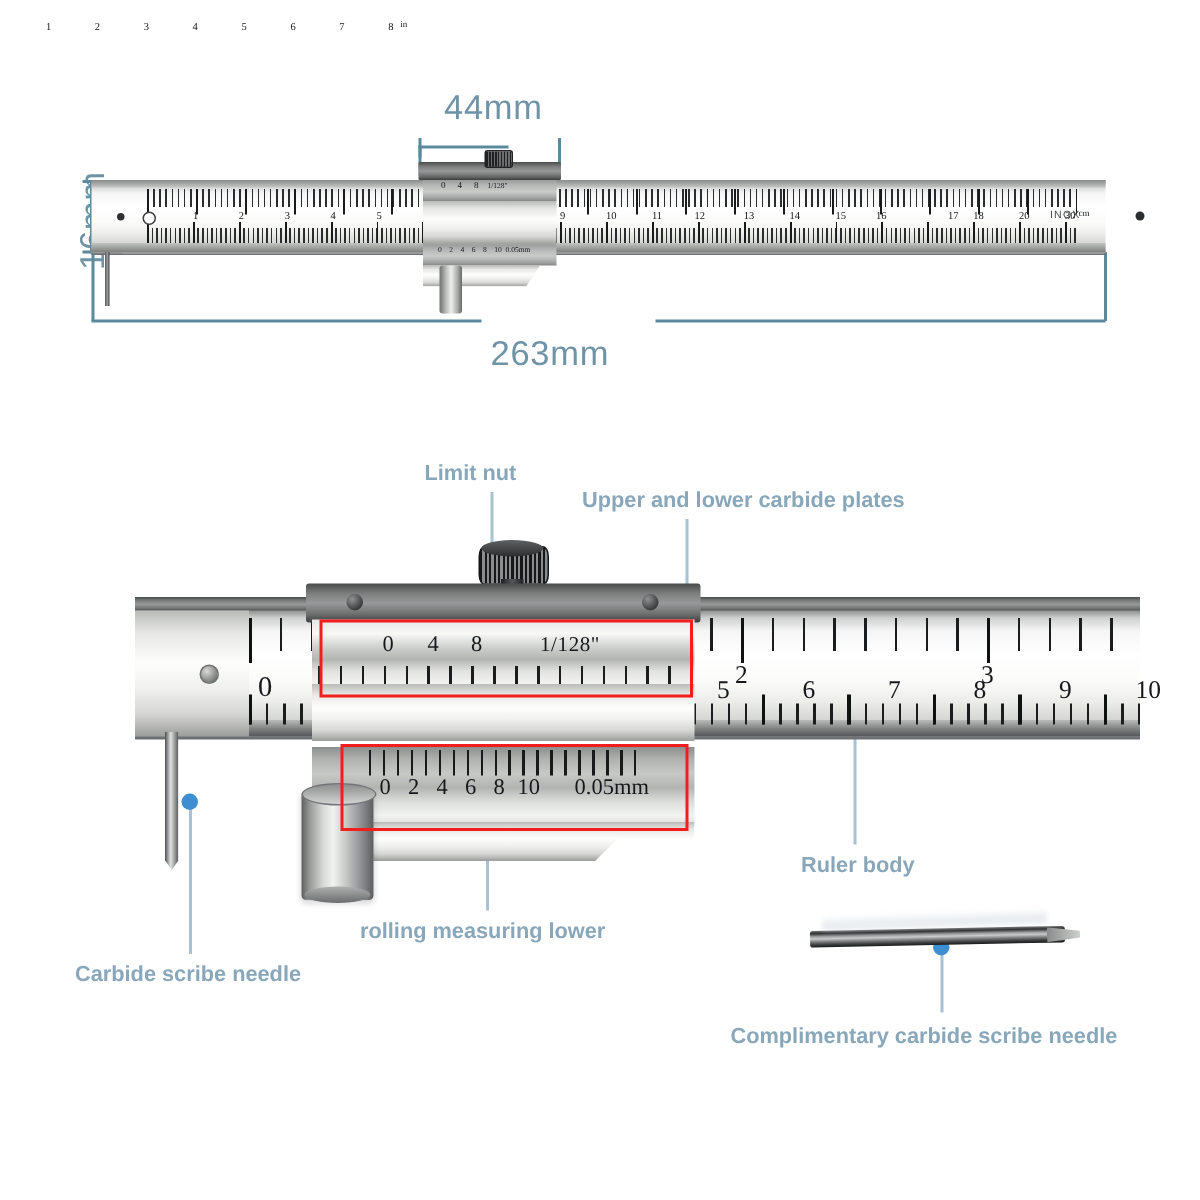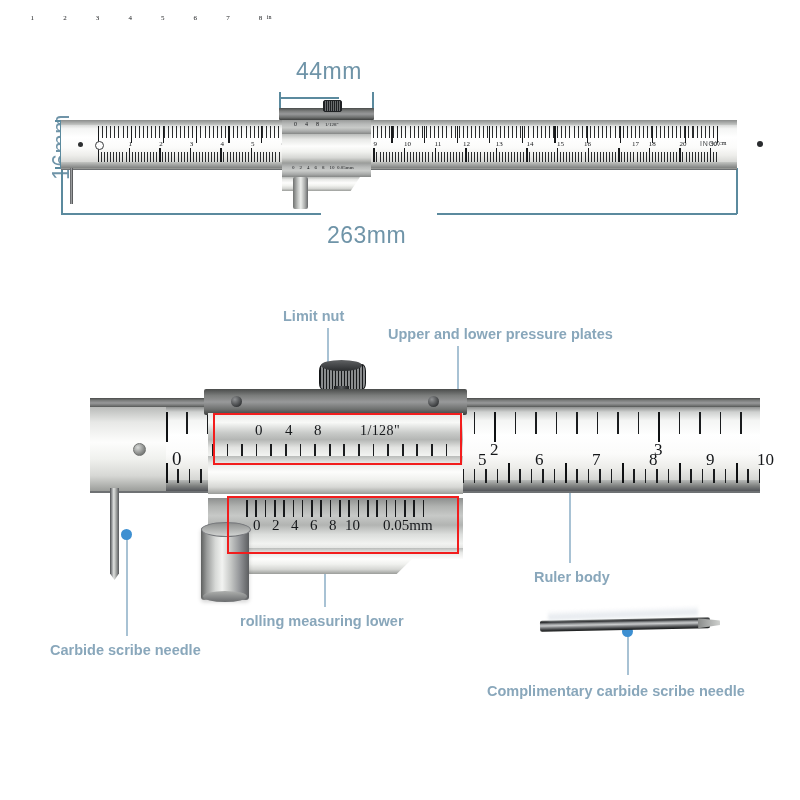--- a/index.html
+++ b/index.html
@@ -191,21 +191,21 @@
         <span class="tnum" style="left: 266.8px; top: 0px; font-size: 6px;">in</span>
       </div>
     </div>
 
   <div class="abs" style="left:0;top:288px;width:800px;height:530px;padding-left:23px;">
 
     <div class="callout-label" style="left:283px;top:20px;">Limit nut</div>
     <div class="leader leader-v" style="left:327px;top:40px;height:37px;"></div>
     <div class="dot" style="left:322px;top:74px;"></div>
 
-    <div class="callout-label" style="left:388px;top:38px;">Upper and lower pressure plates</div>
+    <div class="callout-label" style="left:388px;top:38px;">Upper and lower carbide plates</div>
     <div class="leader leader-v" style="left:457px;top:58px;height:66px;"></div>
     <div class="leader leader-h" style="left:403px;top:123px;width:56px;"></div>
     <div class="dot" style="left:366px;top:118px;"></div>
 
     <div class="callout-label" style="left:534px;top:281px;">Ruler body</div>
     <div class="leader leader-v" style="left:569px;top:178px;height:97px;"></div>
     <div class="dot" style="left:564px;top:172px;"></div>
 
     <div class="callout-label" style="left:50px;top:354px;">Carbide scribe needle</div>
     <div class="leader leader-v" style="left:126px;top:248px;height:100px;"></div>

